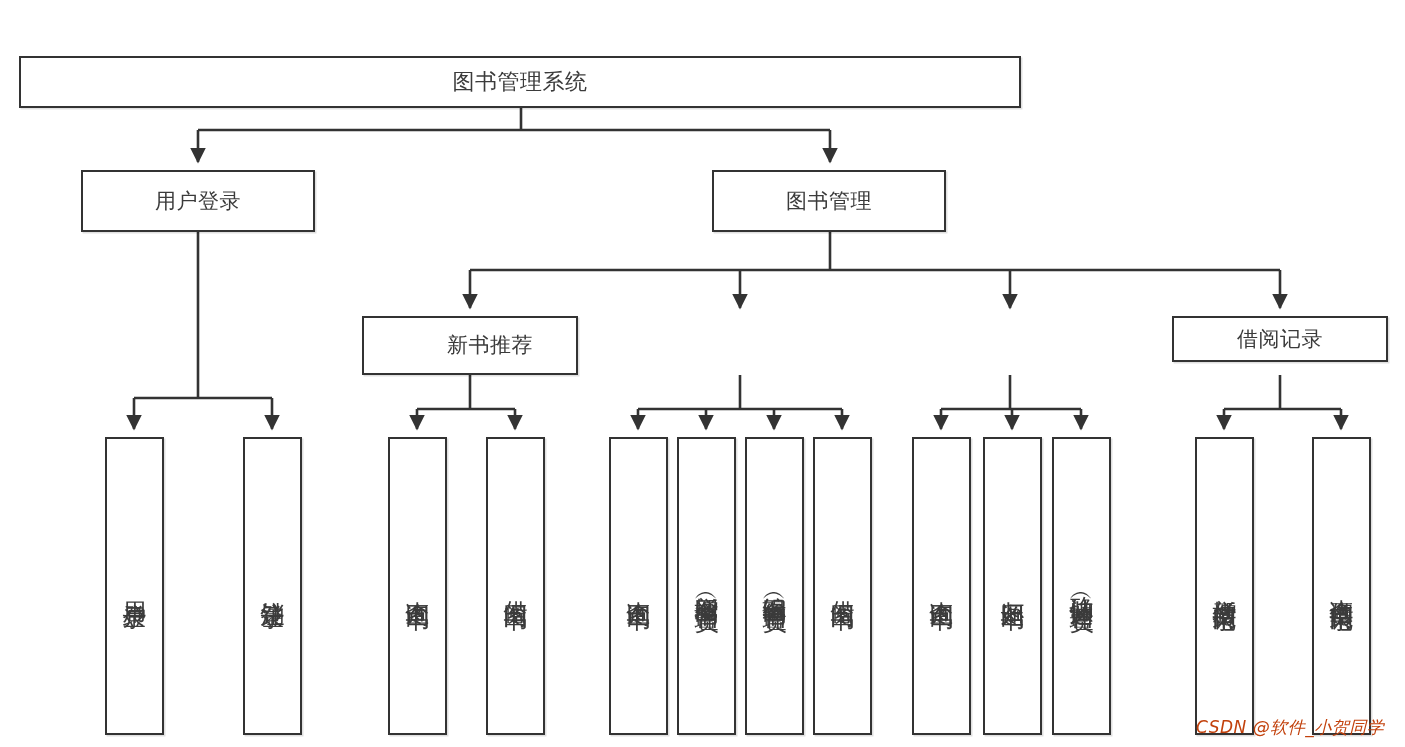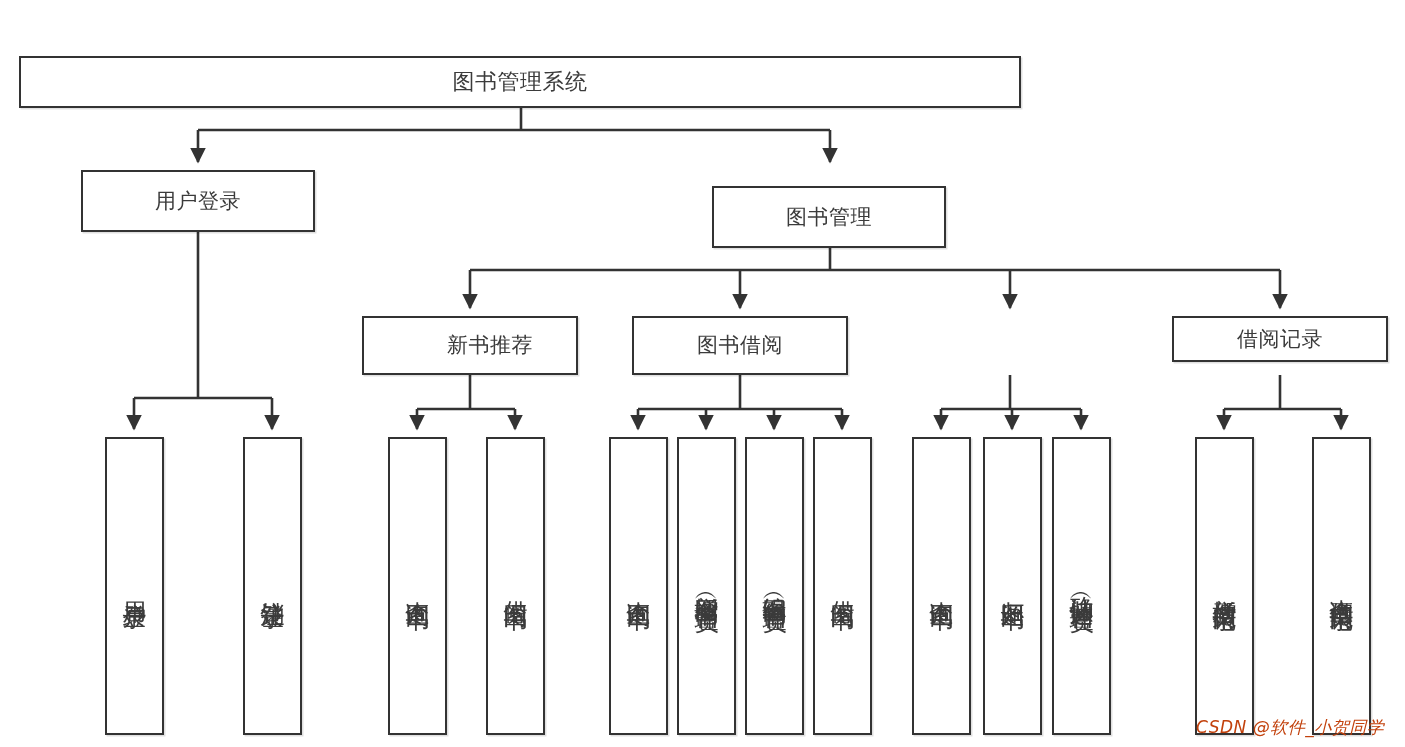--- a/index.html
+++ b/index.html
@@ -130,29 +130,26 @@
     </g>
   </svg>
 
   <div class="node horiz root" style="left:19px; top:14px; width:1002px; height:52px;margin-top:42px;">
     <span class="label">图书管理系统</span>
   </div>
 
   <div class="node horiz" style="left:81px; top:170px; width:234px; height:62px;">
     <span class="label">用户登录</span>
   </div>
-  <div class="node horiz" style="left:712px; top:170px; width:234px; height:62px;margin-top:16px;">
+  <div class="node horiz" style="left:712px; top:170px; width:234px; height:62px;">
     <span class="label">图书管理</span>
   </div>
 
   <div class="node horiz" style="left:362px; top:316px; width:216px; height:59px;padding-left:40px;">
     <span class="label">新书推荐</span>
-  </div>
-  <div class="node horiz" style="left:632px; top:316px; width:216px; height:59px;">
-    <span class="label">图书借阅</span>
   </div>
   <div class="node horiz" style="left:1172px; top:316px; width:216px; height:46px;">
     <span class="label">借阅记录</span>
   </div>
 
   <div class="node vert" style="left:105px; top:437px; width:59px; height:298px;">
     <span class="label">用户登录</span>
   </div>
   <div class="node vert" style="left:243px; top:437px; width:59px; height:298px;">
     <span class="label">注销登录</span>

